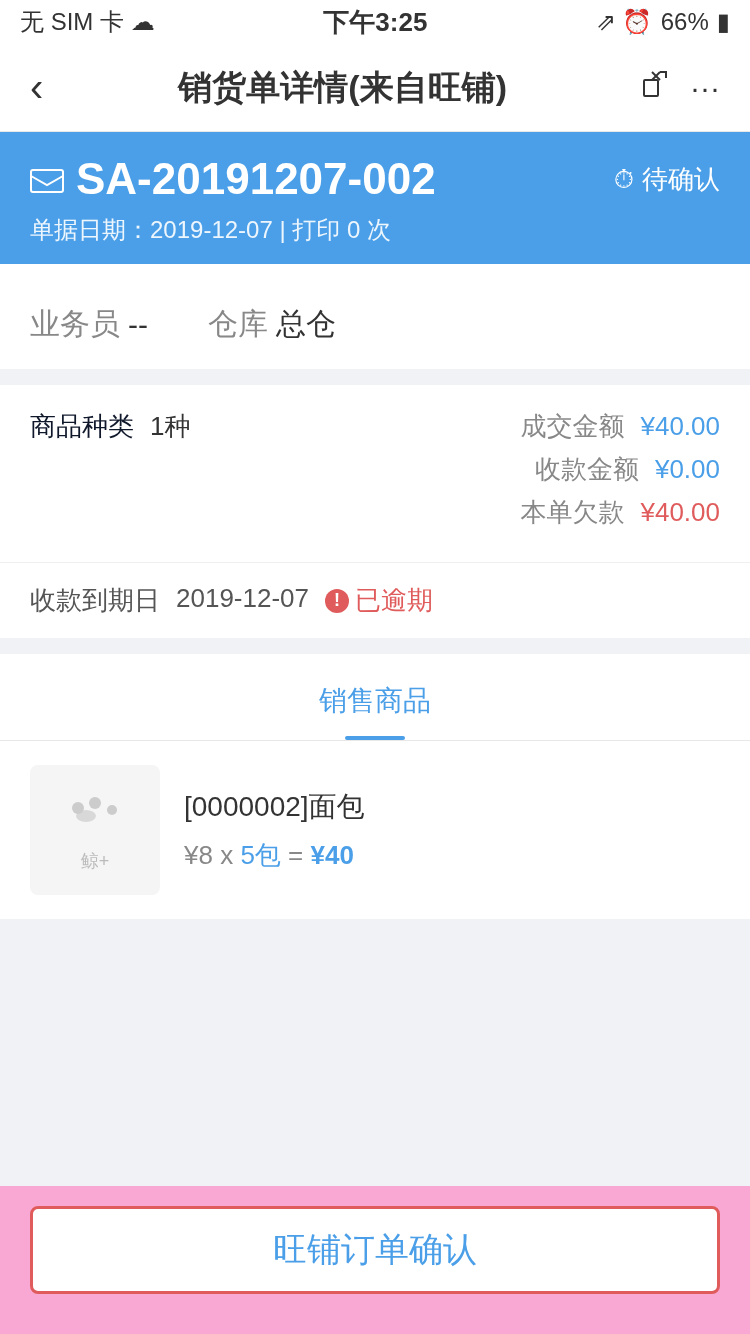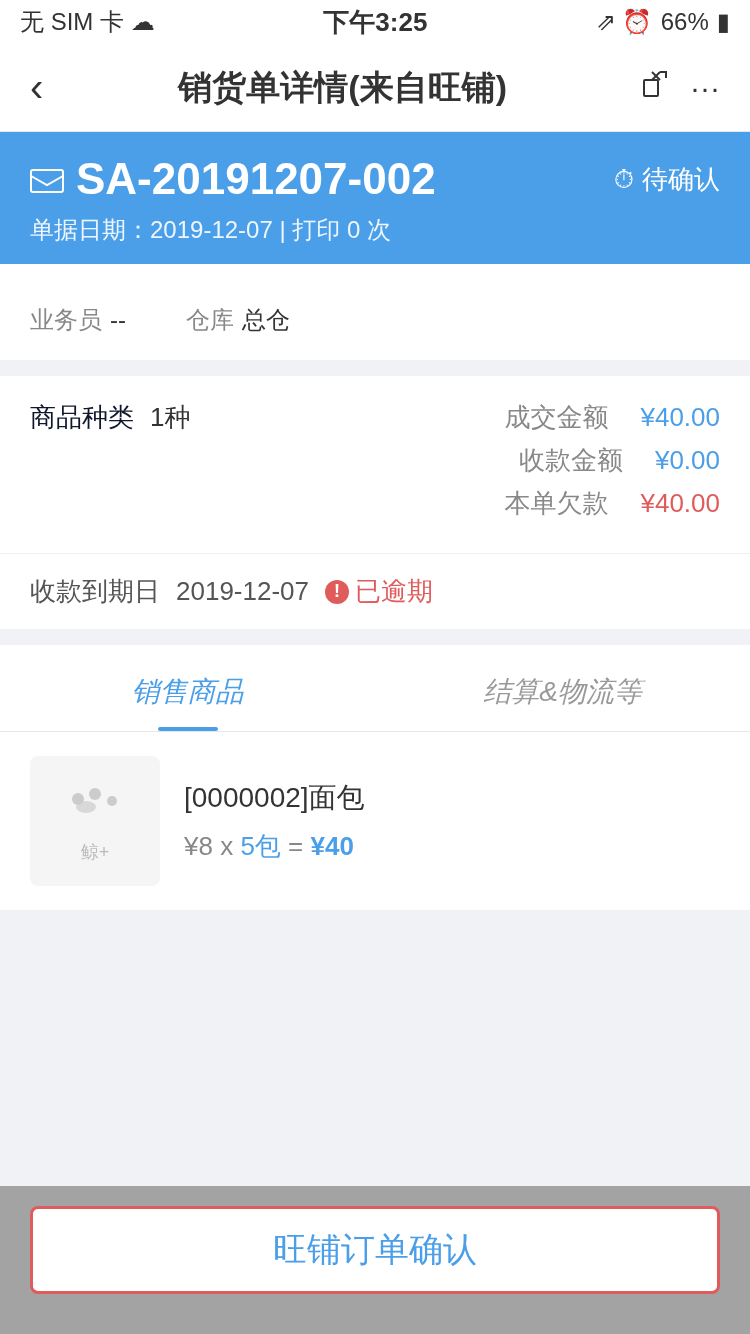--- a/index.html
+++ b/index.html
@@ -135,21 +135,21 @@
     }
     .customer-name {
       font-size: 26px;
       color: #666;
       margin-top: 6px;
     }
     .customer-meta-row {
       display: flex;
       align-items: center;
       margin-top: 16px;
-      font-size: 24px;
+      font-size: 30px;
       color: #555;
       gap: 60px;
     }
     .meta-item {
       display: flex;
       align-items: center;
       gap: 8px;
     }
     .meta-label { color: #888; }
     .meta-value { color: #333; }
@@ -180,35 +180,34 @@
     .summary-value { color: #333; font-size: 26px; }
     .summary-right {
       text-align: right;
       font-size: 26px;
       color: #666;
     }
     .amount-row {
       display: flex;
       align-items: center;
       justify-content: flex-end;
-      gap: 32px;
+      gap: 16px;
       margin-bottom: 8px;
     }
     .amount-label { color: #888; }
     .amount-value-blue { color: #4a9fe8; font-weight: 500; }
     .amount-value-red { color: #e05c5c; font-weight: 500; }
 
     
     .due-section {
       background: #fff;
       padding: 20px 30px;
       margin-top: 0;
       border-top: 1px solid #f0f0f0;
       display: flex;
-      align-items: center;
       gap: 16px;
       font-size: 26px;
       color: #555;
     }
     .overdue-badge {
       display: flex;
       align-items: center;
       gap: 6px;
       color: #e05c5c;
       font-size: 26px;
@@ -238,21 +237,20 @@
       border-bottom: 1px solid #e8e8e8;
     }
     .tab-item {
       flex: 1;
       text-align: center;
       padding: 28px 0 20px 0;
       font-size: 28px;
       color: #999;
       position: relative;
       cursor: pointer;
-      font-style: italic;
     }
     .tab-item.active {
       color: #4a9fe8;
     }
     .tab-indicator {
       position: absolute;
       bottom: 0;
       left: 50%;
       transform: translateX(-50%);
       width: 60px;
@@ -314,21 +312,21 @@
       background: #f0f2f5;
       height: 240px;
     }
 
     
     .bottom-bar {
       position: fixed;
       bottom: 0;
       left: 0;
       width: 750px;
-      background: #a3a3a3;
+      background: #f9a8d4;
       padding: 20px 30px 40px 30px;
     }
     .confirm-btn {
       width: 100%;
       height: 88px;
       border: 3px solid #e05c5c;
       border-radius: 8px;
       background: #fff;
       color: #4a9fe8;
       font-size: 34px;
@@ -437,23 +435,20 @@
     <span>已逾期</span>
   </div>
 </div>
 
 <div class="divider2"></div>
 
 <div class="tabs-section">
   <div class="tab-item active">
     <span>销售商品</span>
     <div class="tab-indicator"></div>
-  </div>
-  <div class="tab-item">
-    <span>结算&amp;物流等</span>
   </div>
 </div>
 
 <div class="product-section">
   <div class="product-item">
     <div class="product-thumb">
       <div style="text-align:center;">
         <div style="font-size:38px; color:#ccc;">
           <svg width="70" height="50" viewBox="0 0 70 50" fill="none">
             <circle cx="18" cy="20" r="6" fill="#ccc"></circle>

